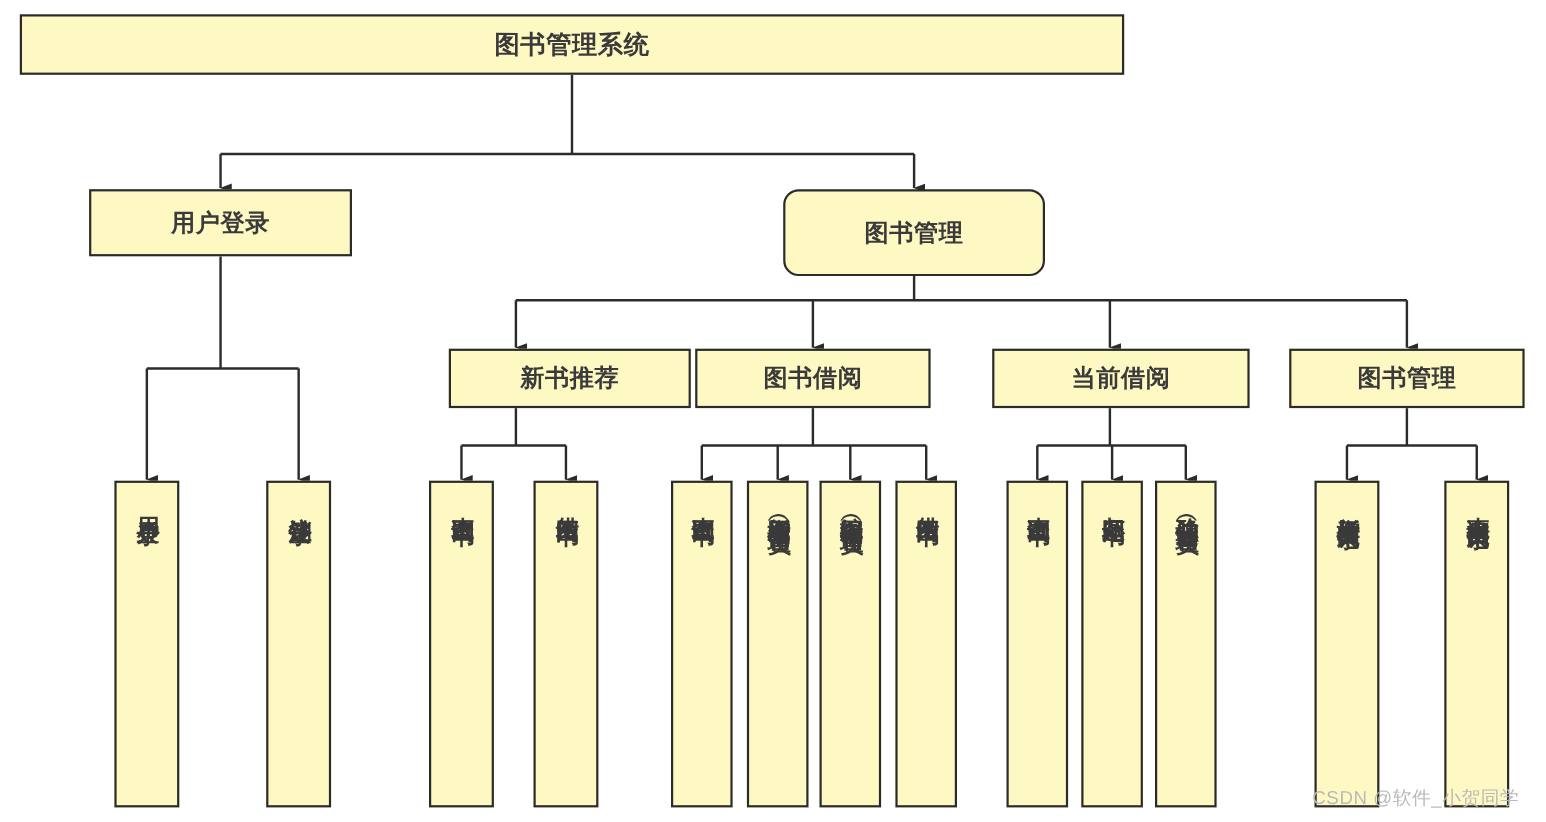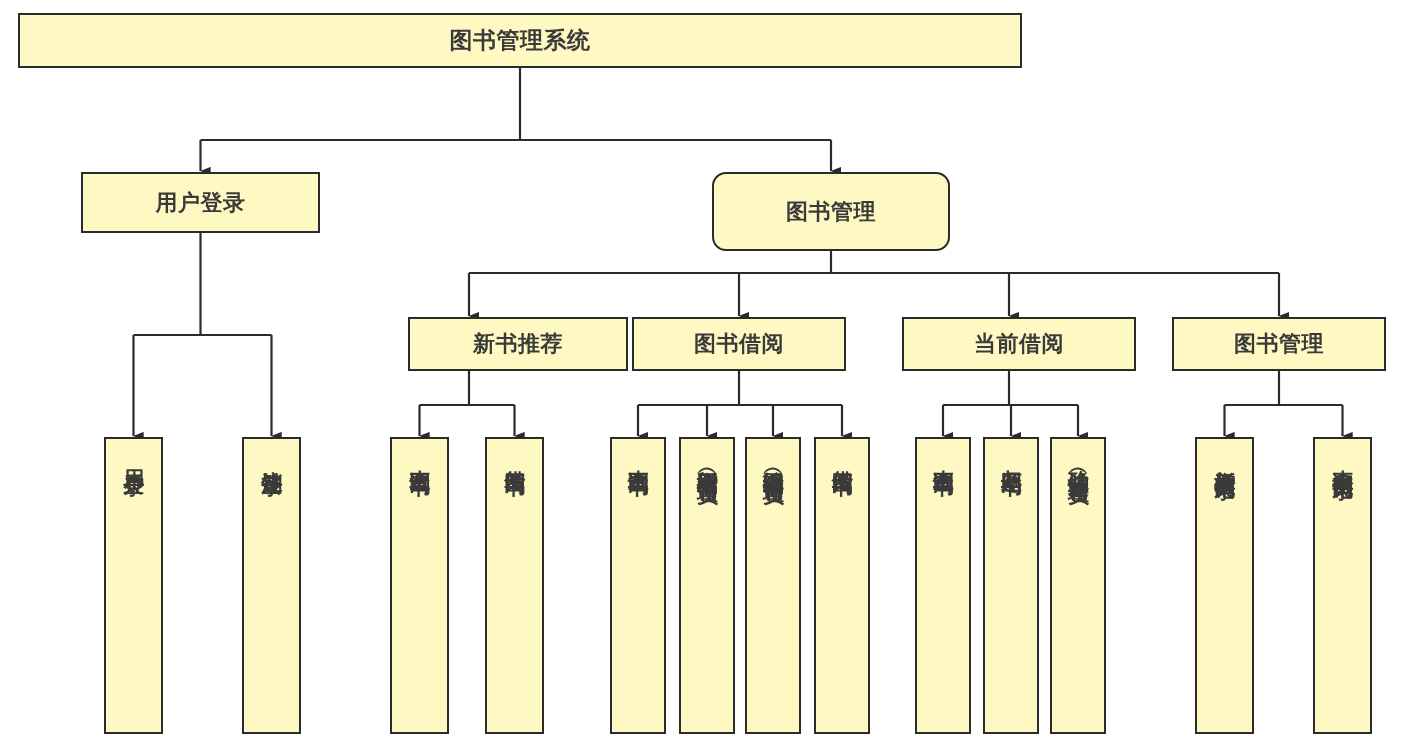--- a/index.html
+++ b/index.html
@@ -171,13 +171,14 @@
         <span>确认归还（管理员）</span>
       </div>
       <div class="node vert" style="left: 1195px; top: 437px; width: 59px; height: 297px;">
         <span>新增借阅记录</span>
       </div>
       <div class="node vert" style="left: 1313px; top: 437px; width: 59px; height: 297px;">
         <span>查询借阅记录</span>
       </div>
     </div>
 
+  <div id="watermark" style="left: 1193px; top: 714px;">CSDN @软件_小贺同学</div>
 </div>
 
 </body></html>

